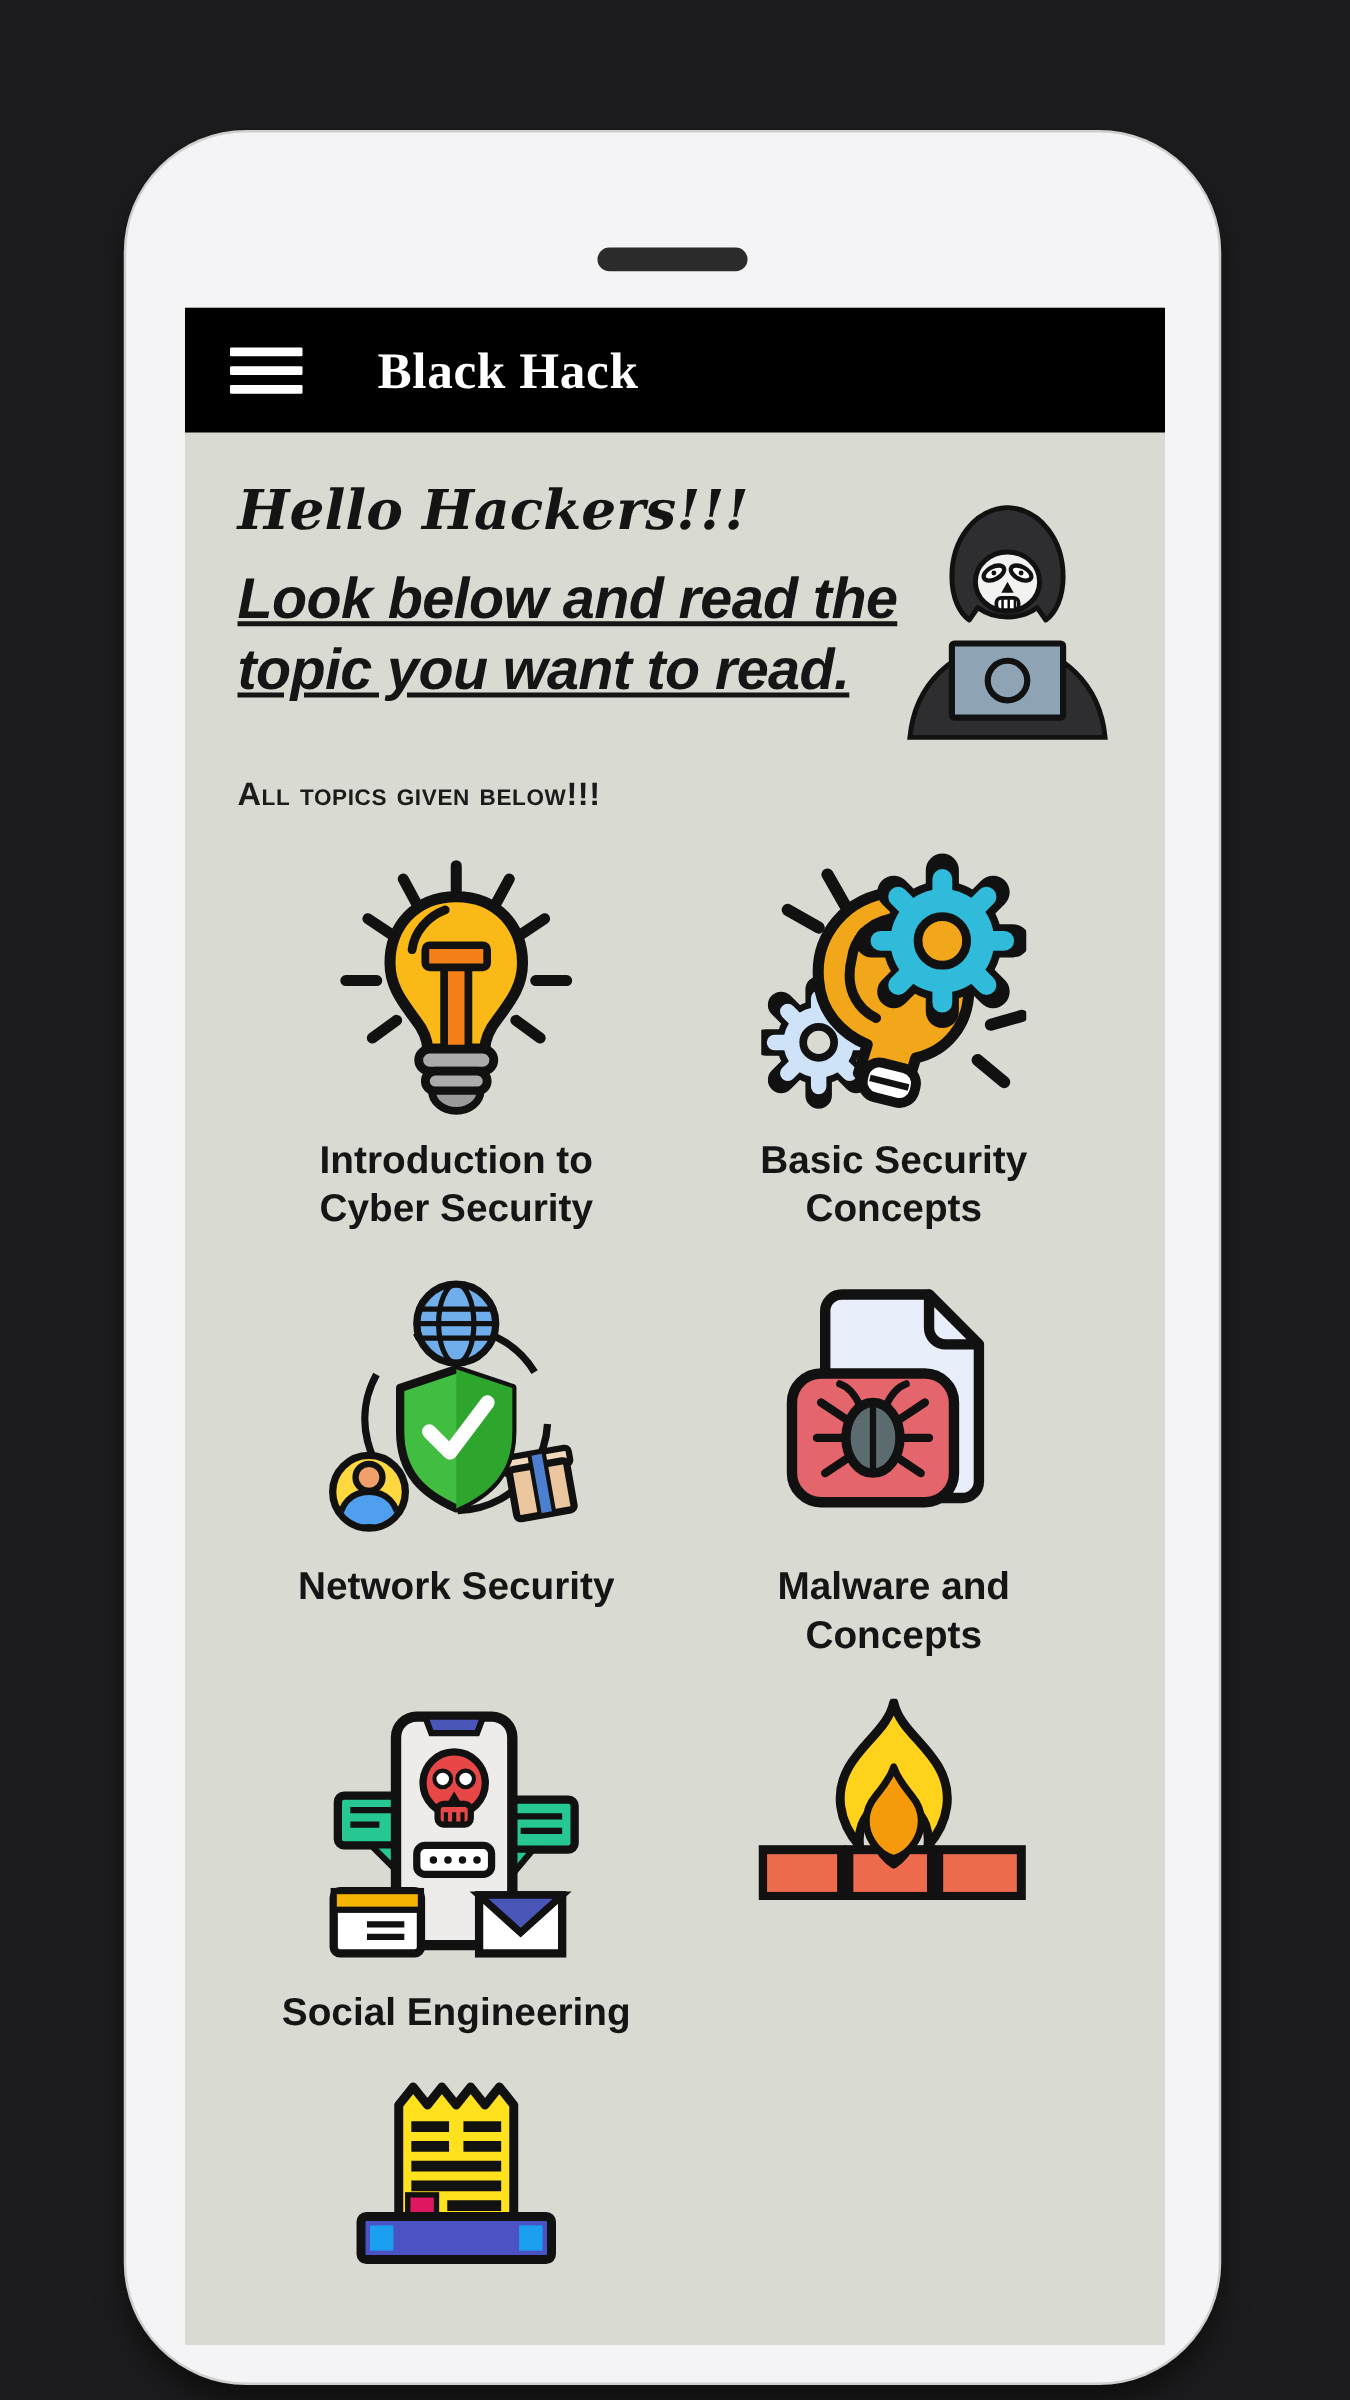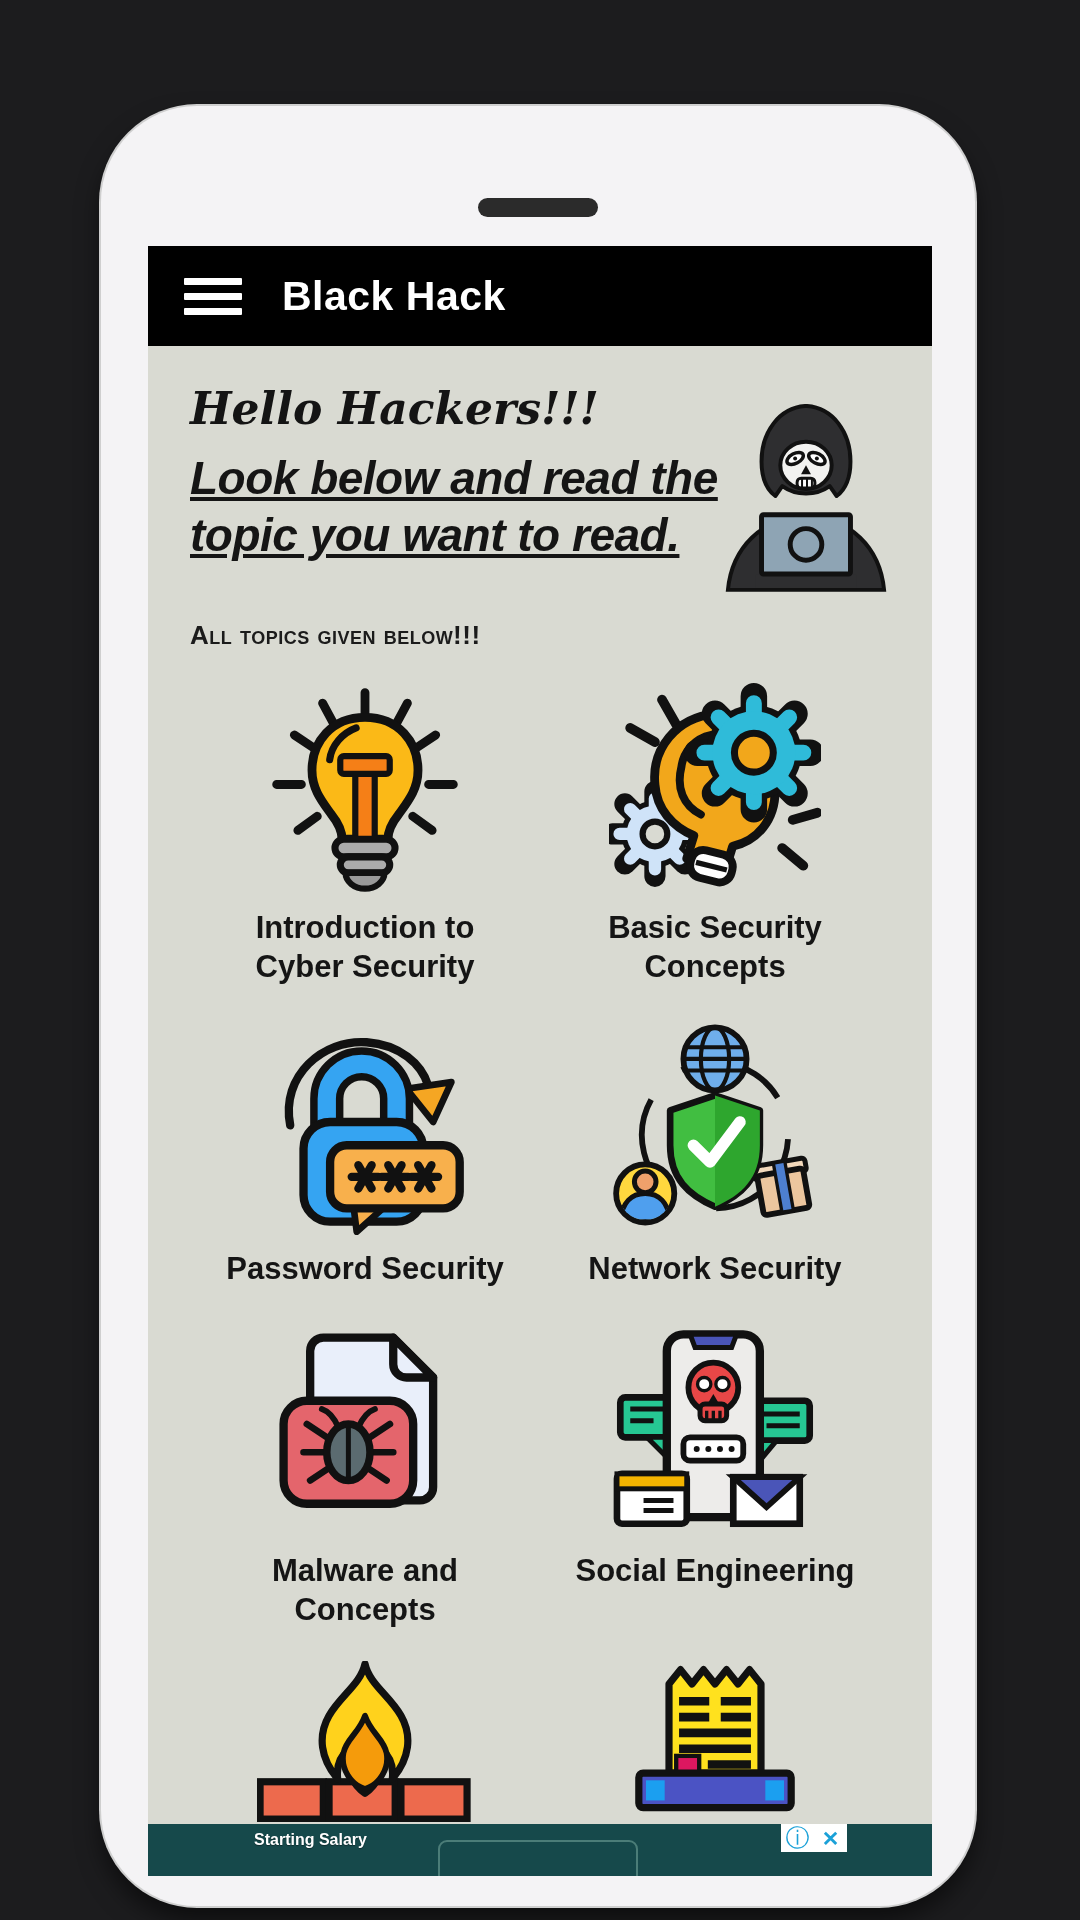--- a/index.html
+++ b/index.html
@@ -21,21 +21,21 @@
     position:absolute;left:47px;top:140px;width:784px;height:1630px;
     background:#d9dad2;overflow:hidden;
   }
   .appbar{
     height:100px;background:#000;display:flex;align-items:center;
     padding-left:36px;box-sizing:border-box;
   }
   .burger{width:58px;display:flex;flex-direction:column;gap:8px;cursor:pointer;}
   .burger span{display:block;height:7px;background:#fff;border-radius:1px;}
   .appbar .title{
-    color:#fff;font-size:41px;font-weight:bold;margin-left:40px;letter-spacing:.5px;
+    color:#fff;font-size:41px;font-weight:bold;margin-left:60px;letter-spacing:.5px;font-family:Liberation Serif, serif;
   }
   .content{padding:38px 42px 0 42px;box-sizing:border-box;border-radius:29px;}
   .hero{display:flex;align-items:flex-start;}
   .hero-text{flex:1;min-width:0;}
   .greeting{
     font-family:"DejaVu Serif", serif;font-style:italic;font-weight:bold;
     font-size:44px;line-height:50px;color:#141414;margin-bottom:16px;
   }
   .headline{
     font-weight:bold;font-style:italic;font-size:46px;line-height:57px;
@@ -170,39 +170,20 @@
               <g stroke="#2fbbd9" stroke-width="9" stroke-linecap="round">
                 <path d="M82,12 V68 M54,40 H110 M62,20 L102,60 M102,20 L62,60"></path>
               </g>
               <circle cx="82" cy="40" r="23.5" fill="#2fbbd9"></circle>
               <circle cx="82" cy="40" r="11" fill="#f2a71b" stroke="#111" stroke-width="4"></circle>
             </svg>
           </div>
           <div class="topic-label">Basic Security Concepts</div>
         </div>
 
-        <div class="topic">
-          <div class="icon-box" style="height:218px">
-            <svg viewBox="0 0 130 130" width="216" height="216">
-              <path d="M20,64 C14,34 40,12 66,14 C86,15.5 99,27 103,40" fill="none" stroke="#111" stroke-width="5" stroke-linecap="round"></path>
-              <polygon points="90,42 117,38 106,62" fill="#f5a623" stroke="#111" stroke-width="4" stroke-linejoin="round"></polygon>
-              <path d="M42,66 V48 a21,21 0 0 1 42,0 V66" fill="none" stroke="#111" stroke-width="20"></path>
-              <path d="M42,66 V48 a21,21 0 0 1 42,0 V66" fill="none" stroke="#35a4f2" stroke-width="11"></path>
-              <rect x="28" y="62" width="72" height="60" rx="16" fill="#35a4f2" stroke="#111" stroke-width="5"></rect>
-              <path d="M58,112 H78 L60,128 Z" fill="#f8b04c" stroke="#111" stroke-width="4" stroke-linejoin="round"></path>
-              <rect x="44" y="76" width="78" height="38" rx="10" fill="#f8b04c" stroke="#111" stroke-width="5"></rect>
-              <g stroke="#111" stroke-width="5" stroke-linecap="round">
-                <path d="M57,95 H73 M61,88 L69,102 M69,88 L61,102"></path>
-                <path d="M75,95 H91 M79,88 L87,102 M87,88 L79,102"></path>
-                <path d="M93,95 H109 M97,88 L105,102 M105,88 L97,102"></path>
-              </g>
-            </svg>
-          </div>
-          <div class="topic-label">Password Security</div>
-        </div>
 
         <div class="topic">
           <div class="icon-box" style="height:218px">
             <svg viewBox="0 0 130 130" width="216" height="216">
               <defs>
                   <clipPath id="pclip">
                     <circle cx="23" cy="105" r="16"></circle>
                   </clipPath>
                 </defs>
               <circle cx="65" cy="70" r="44" fill="none" stroke="#111" stroke-width="3.5" stroke-dasharray="66 26" transform="rotate(123 65 70)"></circle>
@@ -305,23 +286,15 @@
               <rect x="27" y="83" width="13" height="14" fill="#1b9ff0"></rect>
               <rect x="110" y="83" width="13" height="14" fill="#1b9ff0"></rect>
             </svg>
           </div>
           <div class="topic-label"></div>
         </div>
 
       </div>
     </div>
 
-    <div class="adbanner">
-      <div class="ad-headline">Starting Salary</div>
-      <div class="ad-cta"></div>
-      <div class="ad-chip">
-        <div class="cell info">ⓘ</div>
-        <div class="cell close">✕</div>
-      </div>
-    </div>
 
   </div>
 </div>
 
 </body></html>

